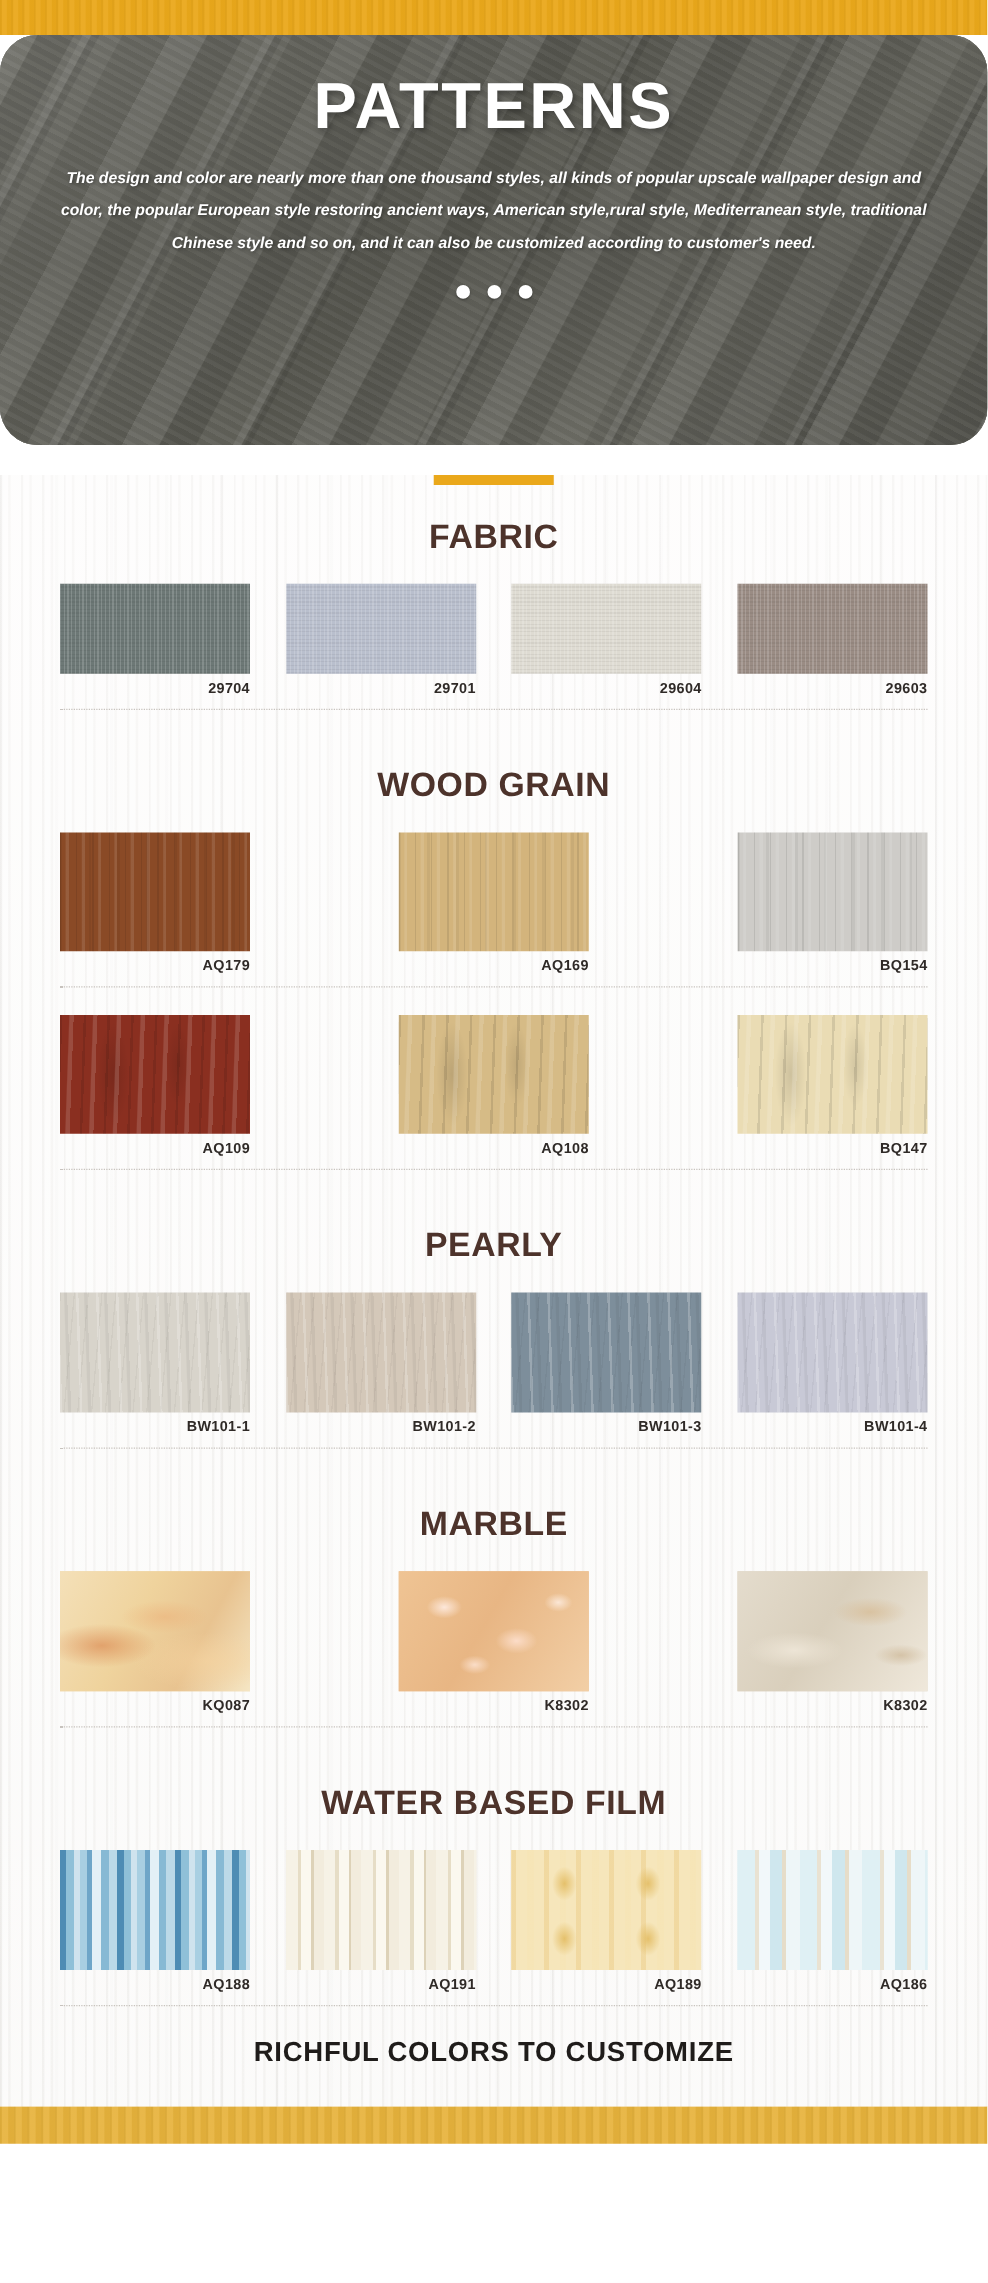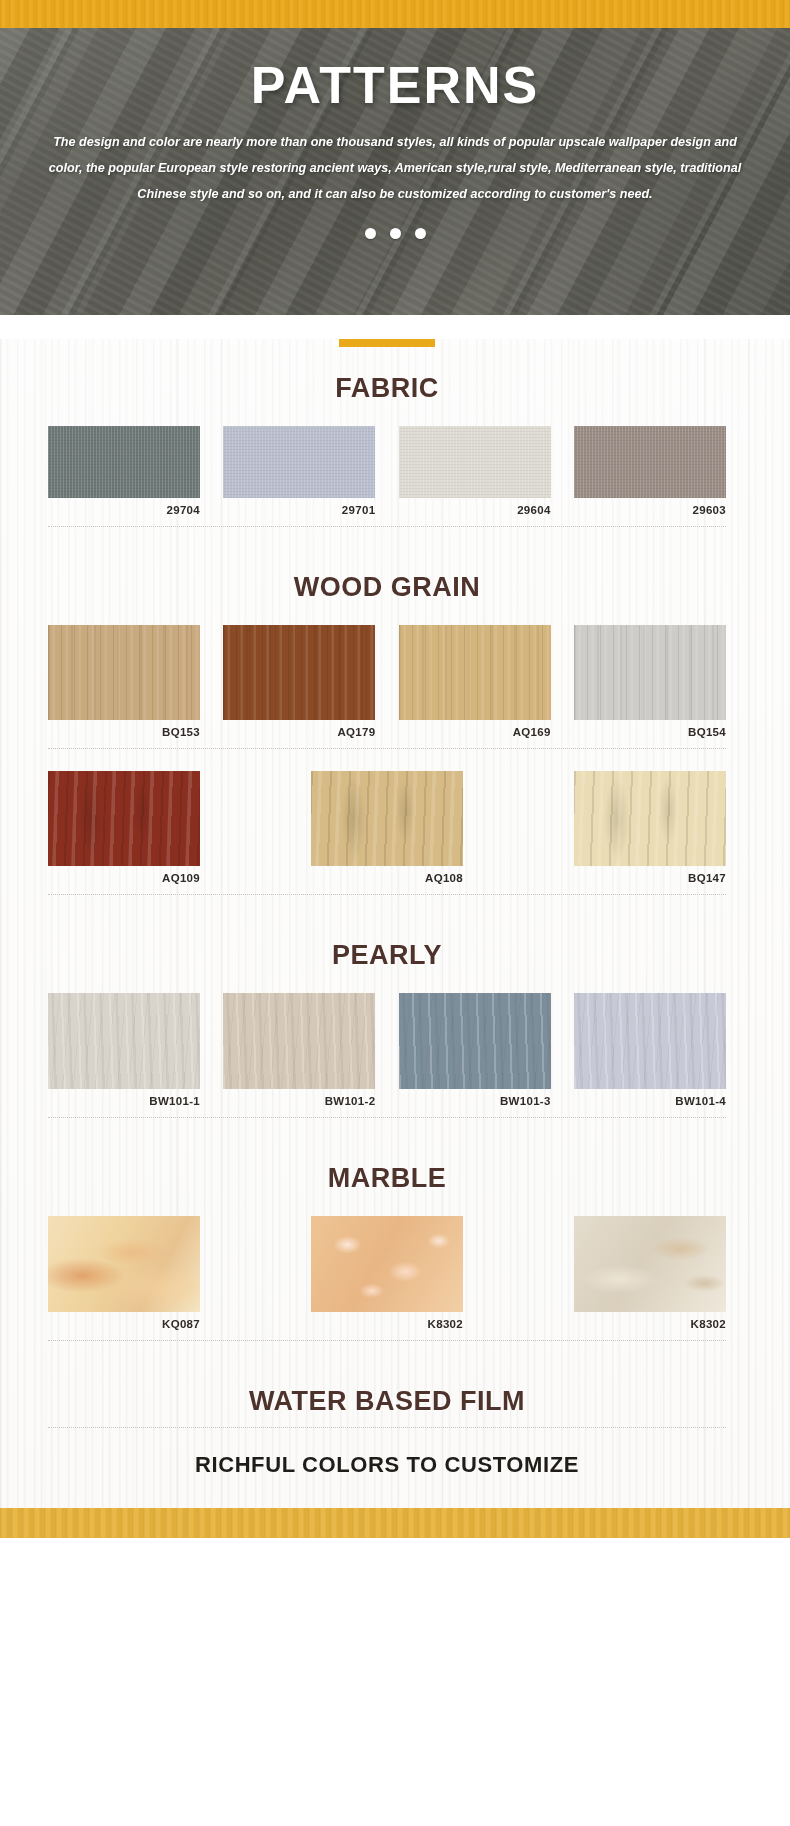--- a/index.html
+++ b/index.html
@@ -29,24 +29,25 @@
     background-image:
       repeating-linear-gradient(90deg,
         rgba(0,0,0,0.045) 0px, rgba(0,0,0,0.045) 1px,
         rgba(255,255,255,0.05) 2px, rgba(255,255,255,0.05) 5px,
         rgba(0,0,0,0.02) 6px, rgba(0,0,0,0.02) 9px);
   }
 
   
   .hero {
     position: relative;
-    height: 287px;
+    height: 328px;
     width: 100%;
     overflow: hidden;
     background: #6f6f66;
+    border-radius: 30px;
   }
   .hero-photo {
     position: absolute;
     inset: 0;
     background-color: #70706a;
     background-image:
       repeating-linear-gradient(118deg,
         rgba(255,255,255,0.11) 0px, rgba(255,255,255,0.11) 26px,
         rgba(0,0,0,0.10) 27px, rgba(0,0,0,0.10) 52px,
         rgba(255,255,255,0.05) 53px, rgba(255,255,255,0.05) 86px,
@@ -117,21 +118,21 @@
     background-image:
       repeating-linear-gradient(90deg,
         rgba(0,0,0,0.018) 0px, rgba(0,0,0,0.018) 1px,
         rgba(255,255,255,0.6) 2px, rgba(255,255,255,0.6) 6px,
         rgba(0,0,0,0.012) 7px, rgba(0,0,0,0.012) 8px,
         rgba(255,255,255,0.5) 9px, rgba(255,255,255,0.5) 17px),
       repeating-linear-gradient(90deg,
         rgba(150,145,140,0.05) 0px, rgba(150,145,140,0.05) 2px,
         transparent 3px, transparent 44px),
       linear-gradient(180deg, #fcfbfa, #f7f6f4);
-    padding: 0 16px 0 0;
+    padding: 0 0 0 0;
   }
 
   .accent-bar {
     width: 96px;
     height: 8px;
     background: #eaa81b;
     margin: 24px auto 0 auto;
   }
 
   .section-title {
@@ -335,24 +336,20 @@
               <div class="swatch tex-linen" style="background-color: rgb(154, 140, 132);"></div>
               <div class="swatch-label">29603</div>
             </div>
           </div>
           <div class="divider"></div>
         </div>
         <div>
           <div class="section-title sz-std">WOOD GRAIN</div>
           <div class="swatch-row">
             <div class="swatch-cell">
-              <div class="swatch tall tex-wood" style="background-color: rgb(201, 169, 126);"></div>
-              <div class="swatch-label">BQ153</div>
-            </div>
-            <div class="swatch-cell">
               <div class="swatch tall tex-wood" style="background-color: rgb(138, 74, 38);"></div>
               <div class="swatch-label">AQ179</div>
             </div>
             <div class="swatch-cell">
               <div class="swatch tall tex-wood" style="background-color: rgb(211, 180, 124);"></div>
               <div class="swatch-label">AQ169</div>
             </div>
             <div class="swatch-cell">
               <div class="swatch tall tex-wood" style="background-color: rgb(206, 204, 200);"></div>
               <div class="swatch-label">BQ154</div>
@@ -410,20 +407,38 @@
             </div>
             <div class="swatch-cell">
               <div class="swatch sq tex-marble-d" style="background-color: rgb(221, 212, 194);"></div>
               <div class="swatch-label">K8302</div>
             </div>
           </div>
           <div class="divider"></div>
         </div>
         <div>
           <div class="section-title sz-std">WATER BASED FILM</div>
+          <div class="swatch-row">
+            <div class="swatch-cell">
+              <div class="swatch sq tex-stripe-blue" style="background-color: rgb(127, 176, 205);"></div>
+              <div class="swatch-label">AQ188</div>
+            </div>
+            <div class="swatch-cell">
+              <div class="swatch sq tex-stripe-cream" style="background-color: rgb(242, 236, 221);"></div>
+              <div class="swatch-label">AQ191</div>
+            </div>
+            <div class="swatch-cell">
+              <div class="swatch sq tex-damask" style="background-color: rgb(246, 230, 187);"></div>
+              <div class="swatch-label">AQ189</div>
+            </div>
+            <div class="swatch-cell">
+              <div class="swatch sq tex-stripe-lightblue" style="background-color: rgb(226, 239, 243);"></div>
+              <div class="swatch-label">AQ186</div>
+            </div>
+          </div>
           <div class="divider"></div>
         </div>
       </div>
 
     <div class="footer-caption">RICHFUL COLORS TO CUSTOMIZE</div>
   </div>
 
   <div class="bottom-bar"></div>
 </div>
 

